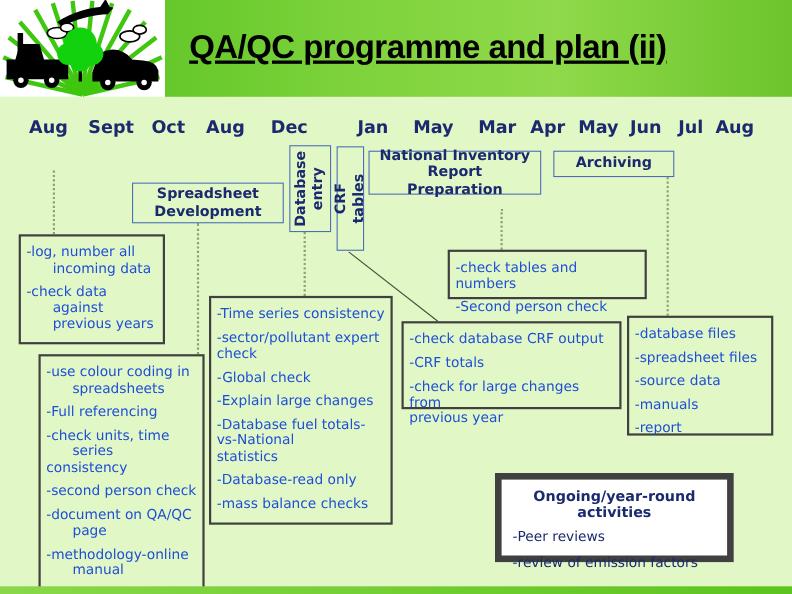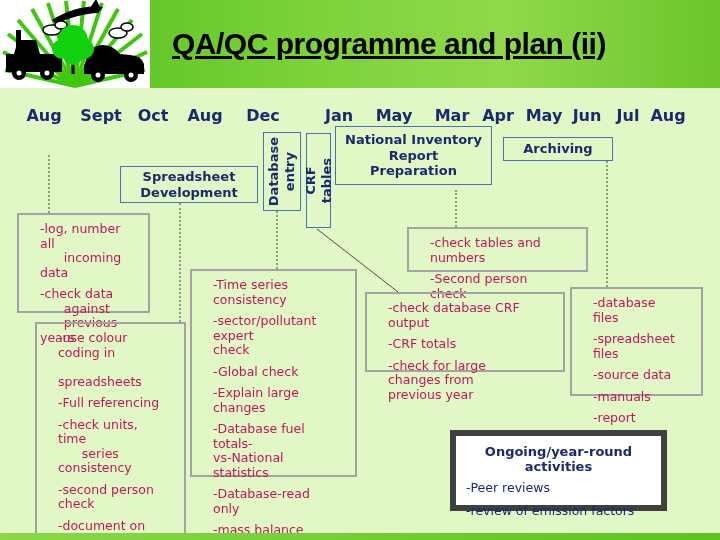--- a/index.html
+++ b/index.html
@@ -30,22 +30,22 @@
   
   .pbox {
     position:absolute; border:1.5px solid #4d6fb8; background:transparent;
     display:flex; align-items:center; justify-content:center; text-align:center;
     color:#1b2a6e; font-weight:bold; font-size:13px; line-height:1.2;
     white-space:pre-line;
   }
   .pbox .vert { transform:rotate(-90deg); white-space:pre-line; }
   
   .note {
-    position:absolute; border:2px solid #a3a3a3; background:transparent;
-    color:#be185d; font-size:12.5px; line-height:14.5px; padding:7px 21px;
+    position:absolute; border:2px solid #404040; background:transparent;
+    color:#1d4ed8; font-size:12.5px; line-height:14.5px; padding:7px 5px;
   }
   .note p { margin:0 0 7px 0; white-space:pre-wrap; }
   .note.left p { text-align:left; }
   .note.center p { text-align:left; }
   .ongoing {
     position:absolute; border:6px solid #404040; background:#ffffff;
     color:#1b2a6e; font-size:12.5px; line-height:15px; padding:8px 10px;
   }
   .ongoing .otitle {
     font-weight:bold; font-size:13px; text-align:center; white-space:pre-line;
@@ -147,21 +147,21 @@
 
   <div class="pbox" style="left:120px; top:166px; width:138px; height:37px">Spreadsheet
 Development</div>
   <div class="pbox" style="left:263px; top:132px; width:38px; height:79px">
     <span class="vert">Database
 entry</span>
   </div>
   <div class="pbox" style="left:306px; top:133px; width:25px; height:95px">
     <span class="vert">CRF tables</span>
   </div>
-  <div class="pbox" style="left:335px; top:126px; width:157px; height:59px">National Inventory
+  <div class="pbox" style="left:335px; top:137px; width:157px; height:40px">National Inventory
 Report
 Preparation</div>
   <div class="pbox" style="left:503px; top:137px; width:110px; height:24px">Archiving</div>
 
   <div class="note left" style="left:17px; top:213px; width:133px; height:100px">
     <p>-log, number all
       incoming data</p>
     <p>-check data
       against
       previous years</p>

